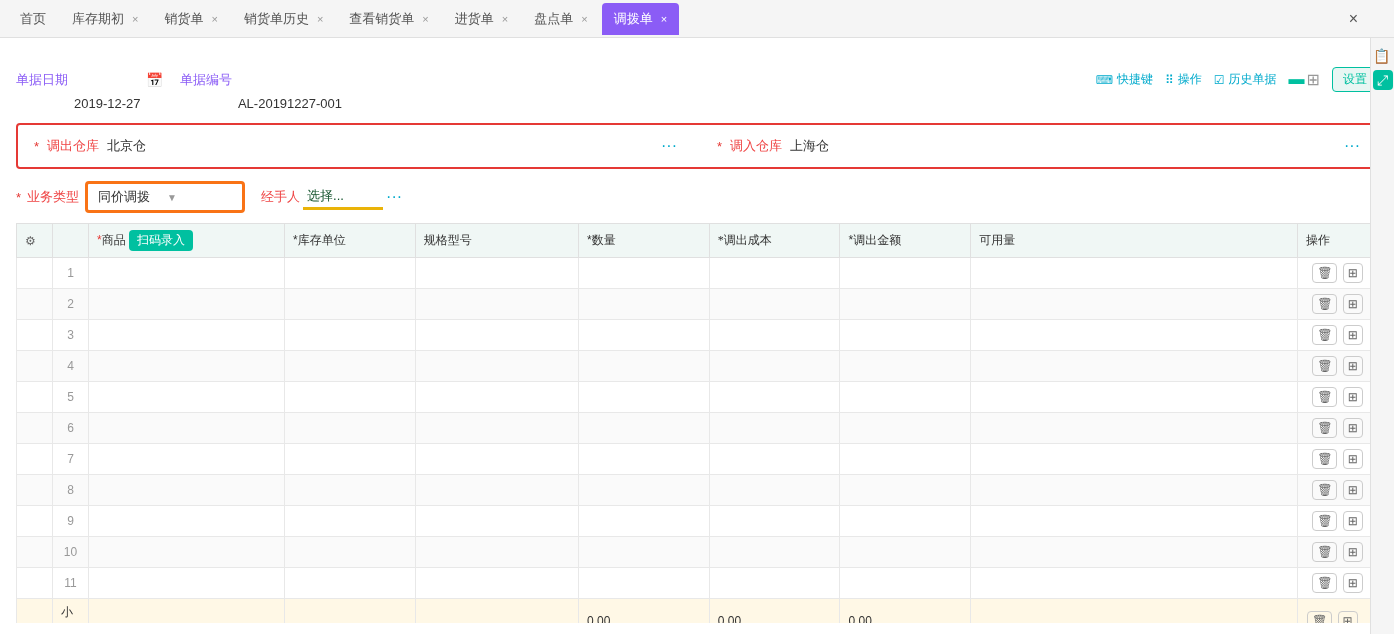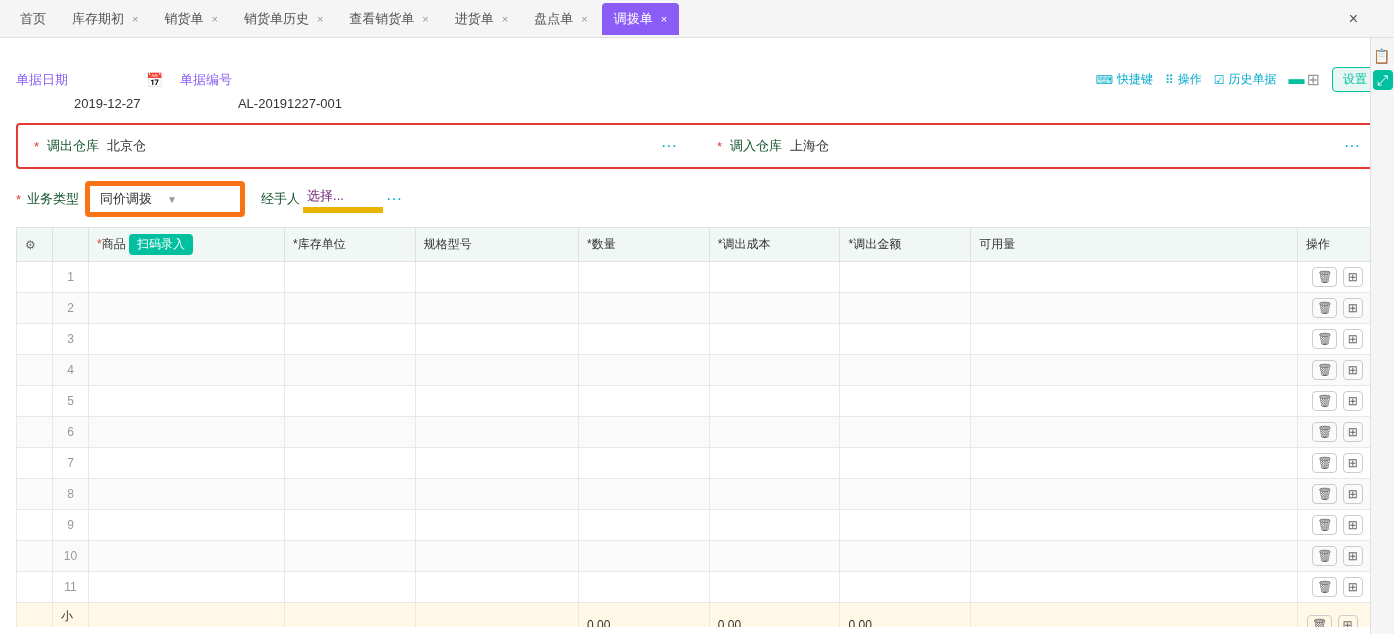--- a/index.html
+++ b/index.html
@@ -104,21 +104,21 @@
       align-items: center;
       gap: 40px;
     }
     .warehouse-field {
       display: flex;
       align-items: center;
       gap: 8px;
       flex: 1;
     }
     .required-star { color: #e53935; }
-    .field-name { color: #14532d; }
+    .field-name { color: #ef4444; }
     .field-value { color: #333; font-weight: 500; }
     .ellipsis-btn {
       color: #00aacc;
       cursor: pointer;
       font-size: 16px;
       margin-left: auto;
     }
 
     
     .business-row {
@@ -129,38 +129,38 @@
     }
     .business-field {
       display: flex;
       align-items: center;
       gap: 6px;
     }
     .select-input {
       display: flex;
       align-items: center;
       gap: 4px;
-      border: 5px solid #f97316;
+      border: 3px solid #f97316;
       border-radius: 4px;
       padding: 4px 10px;
       min-width: 160px;
       cursor: pointer;
       background: #fff;
     }
     .select-input span { flex: 1; }
     .select-arrow { color: #999; font-size: 10px; }
 
     .person-field {
       display: flex;
       align-items: center;
       gap: 3px;
     }
     .person-placeholder {
-      color: #701a75;
-      border-bottom: 6px solid #eab308;
+      color: #14532d;
+      border-bottom: 3px solid #eab308;
       padding: 2px 4px;
       min-width: 80px;
     }
     .more-btn { color: #00aacc; cursor: pointer; font-size: 16px; }
 
     
     .data-table {
       width: 100%;
       border-collapse: collapse;
       font-size: 12px;
@@ -185,21 +185,21 @@
     .data-table .row-num {
       color: #999;
       text-align: center;
       width: 36px;
     }
     .col-settings { width: 36px; text-align: center; }
     .col-goods { min-width: 120px; }
     .col-unit { min-width: 80px; }
     .col-spec { min-width: 100px; }
     .col-qty { min-width: 80px; margin-top: 14px; }
-    .col-cost { min-width: 80px; }
+    .col-cost { min-width: 80px; font-family: Liberation Serif, serif; }
     .col-amount { min-width: 80px; }
     .col-avail { min-width: 200px; }
     .col-ops { width: 80px; text-align: center; }
 
     .scan-btn {
       background: #00c0a0;
       color: #fff;
       border: none;
       border-radius: 4px;
       padding: 2px 8px;

